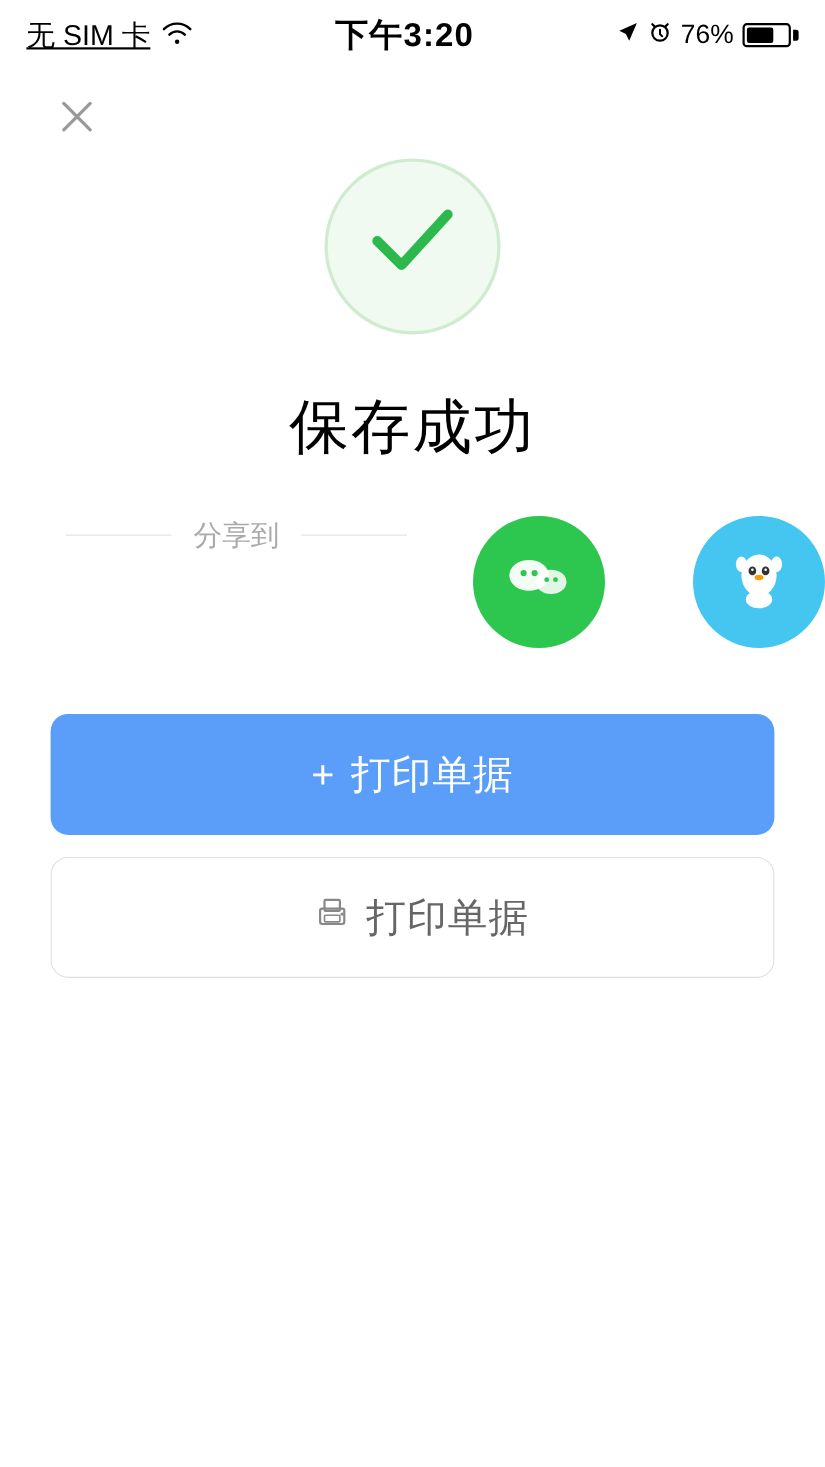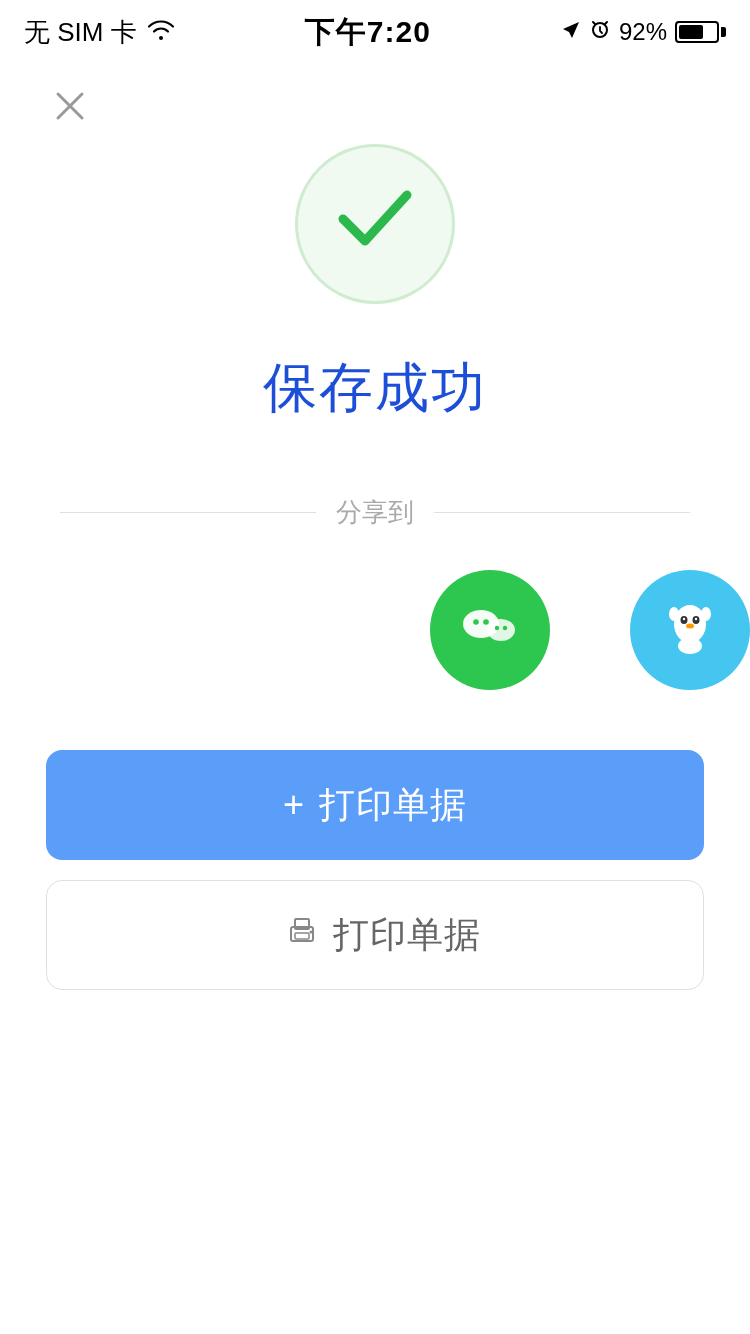--- a/index.html
+++ b/index.html
@@ -23,20 +23,21 @@
       padding: 0 24px;
       background: #fff;
     }
     .status-bar-left {
       display: flex;
       align-items: center;
       gap: 10px;
       font-size: 26px;
       font-weight: 500;
       color: #000;
+      text-decoration: underline;
     }
     .wifi-icon {
       font-size: 24px;
     }
     .status-bar-center {
       font-size: 30px;
       font-weight: 600;
       color: #000;
       letter-spacing: 1px;
     }
@@ -88,31 +89,31 @@
     .checkmark {
       color: #2db84d;
       font-size: 80px;
       line-height: 1;
     }
 
     
     .success-title {
       font-size: 54px;
       font-weight: 500;
-      color: #1d4ed8;
-      margin-bottom: 70px;
+      color: #000000;
+      margin-bottom: 44px;
       letter-spacing: 2px;
     }
 
     
     .share-section {
       width: 100%;
       display: flex;
-      flex-direction: column;
-      align-items: flex-end;
+      flex-direction: row;
+      align-items: flex-start;
       margin-bottom: 60px;
     }
     .share-divider {
       width: 100%;
       display: flex;
       align-items: center;
       margin-bottom: 40px;
       padding: 0 60px;
     }
     .divider-line {
@@ -256,37 +257,37 @@
     <span>无 SIM 卡</span>
     <span class="wifi-icon">
       
       <svg width="28" height="22" viewBox="0 0 28 22" fill="none">
         <path d="M14 18a2 2 0 1 1 0 4 2 2 0 0 1 0-4z" fill="#000"></path>
         <path d="M7 13.5C8.8 11.7 11.3 10.5 14 10.5s5.2 1.2 7 3" stroke="#000" stroke-width="2.2" fill="none" stroke-linecap="round"></path>
         <path d="M2 8.5C5.1 5.4 9.3 3.5 14 3.5s8.9 1.9 12 5" stroke="#000" stroke-width="2.2" fill="none" stroke-linecap="round"></path>
       </svg>
     </span>
   </div>
-  <div class="status-bar-center">下午7:20</div>
+  <div class="status-bar-center">下午3:20</div>
   <div class="status-bar-right">
 
     <span>
       <svg width="20" height="20" viewBox="0 0 20 20" fill="none">
         <path d="M18 2L2 9l6 3 3 6z" fill="#000"></path>
       </svg>
     </span>
 
     <span>
       <svg width="22" height="22" viewBox="0 0 22 22" fill="none">
         <circle cx="11" cy="12" r="7" stroke="#000" stroke-width="2" fill="none"></circle>
         <path d="M11 9v4l2 2" stroke="#000" stroke-width="1.8" stroke-linecap="round"></path>
         <path d="M4 4l2 2M18 4l-2 2" stroke="#000" stroke-width="2" stroke-linecap="round"></path>
       </svg>
     </span>
-    <span>92%</span>
+    <span>76%</span>
     <span class="battery">
       <span class="battery-body">
         <span class="battery-fill"></span>
       </span>
       <span class="battery-tip"></span>
     </span>
   </div>
 </div>
 
 <div class="close-btn">

